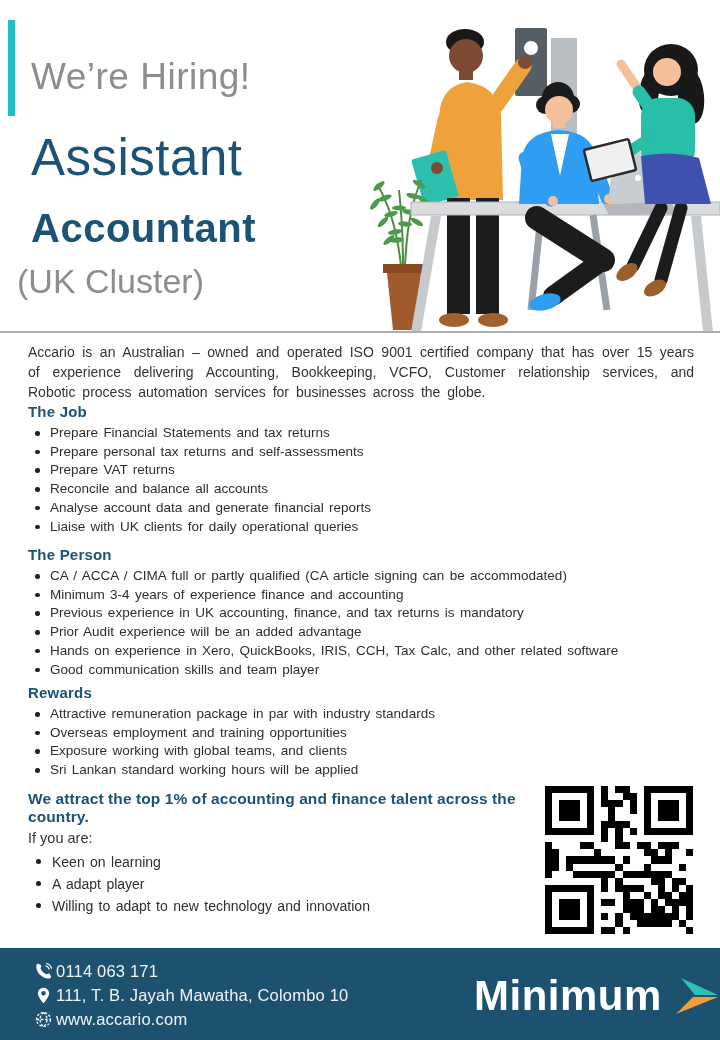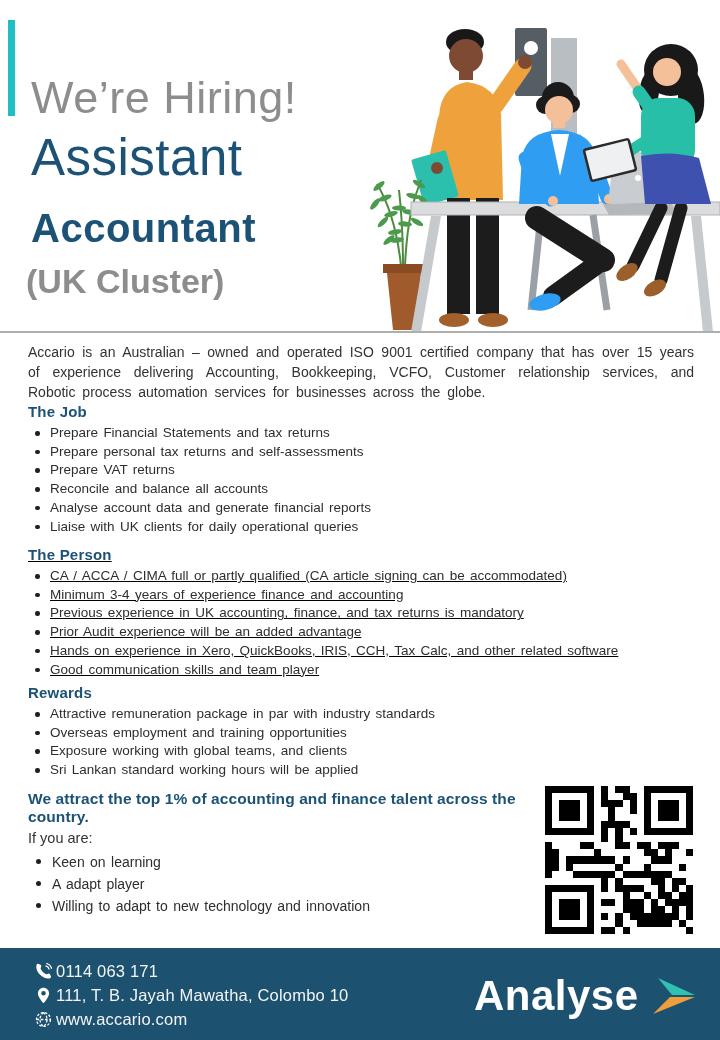--- a/index.html
+++ b/index.html
@@ -11,37 +11,37 @@
     --body:#333333;
   }
   html,body { background:#ffffff; }
   .poster {
     position:relative; width:720px; height:1040px; margin:0 auto;
     background:#ffffff; overflow:hidden;
     font-family:"Liberation Sans", sans-serif;
   }
   .accent-bar { position:absolute; left:8px; top:20px; width:7px; height:96px; background:var(--accent); }
 
-  .eyebrow  { position:absolute; left:31px; top:72px;  font-size:45px; color:var(--muted); letter-spacing:.5px; }
+  .eyebrow  { position:absolute; left:31px; top:56px;  font-size:37px; color:var(--muted); letter-spacing:.5px; }
   .title1   { position:absolute; left:31px; top:128px; font-size:51px; font-weight:400; color:var(--navy); letter-spacing:.5px; }
   .title2   { position:absolute; left:31px; top:206px; font-size:40px; font-weight:700; color:var(--navy); letter-spacing:.5px; }
-  .subtitle { position:absolute; left:26px; top:262px; font-size:34px; font-weight:700; color:var(--muted); }
+  .subtitle { position:absolute; left:17px; top:262px; font-size:34px; font-weight:400; color:var(--muted); }
 
   .illustration { position:absolute; left:355px; top:8px; width:365px; height:324px; }
 
   .divider { position:absolute; left:0; top:331px; width:720px; height:2px; background:#aeaeae; }
 
   .intro {
     position:absolute; left:28px; top:342px; width:666px;
     font-size:14px; line-height:20px; color:var(--body);
     text-align:justify; word-spacing:3px;
   }
 
   .section { position:absolute; left:28px; width:664px; }
-  .sec1 { top:403px; } .sec2 { top:546px;text-decoration:underline; } .sec3 { top:684px; }
+  .sec1 { top:403px; } .sec2 { top:546px; } .sec3 { top:684px; }
   .section h2 { font-size:15px; font-weight:700; color:var(--navy); letter-spacing:.2px; margin-bottom:4px; }
   .section ul, .pitch ul { list-style:none; }
   .section li {
     position:relative; padding-left:22px; font-size:13.5px; line-height:18.7px;
     color:#2e2e2e; word-spacing:1.6px;
   }
   .section li::before, .pitch li::before {
     content:""; position:absolute; left:7px; top:7px;
     width:4.5px; height:4.5px; border-radius:50%; background:#1f1f1f;
   }
@@ -492,21 +492,21 @@
           <svg viewBox="0 0 20 20" fill="none" stroke="#fff" stroke-width="1.5">
               <circle cx="10" cy="10" r="8.2" stroke-dasharray="3 2"></circle>
               <path d="M1.8 10h16.4" stroke-dasharray="3 2"></path>
               <path d="M10 1.8c-5.5 4.5-5.5 11.9 0 16.4M10 1.8c5.5 4.5 5.5 11.9 0 16.4" stroke-dasharray="3 2"></path>
             </svg>
         </span>
         <span>www.accario.com</span>
       </div>
     </div>
     <div class="logo">
-      <span class="logo-text">Analyse</span>
+      <span class="logo-text">Minimum</span>
       <svg class="logo-arrow" viewBox="0 0 46 40">
         <polygon points="7,2 44,19 21,19" fill="#2fc1b2"></polygon>
         <polygon points="2,38 44,21 19,21" fill="#f09d3c"></polygon>
       </svg>
     </div>
   </div>
 
 </div>
 
 </body></html>

